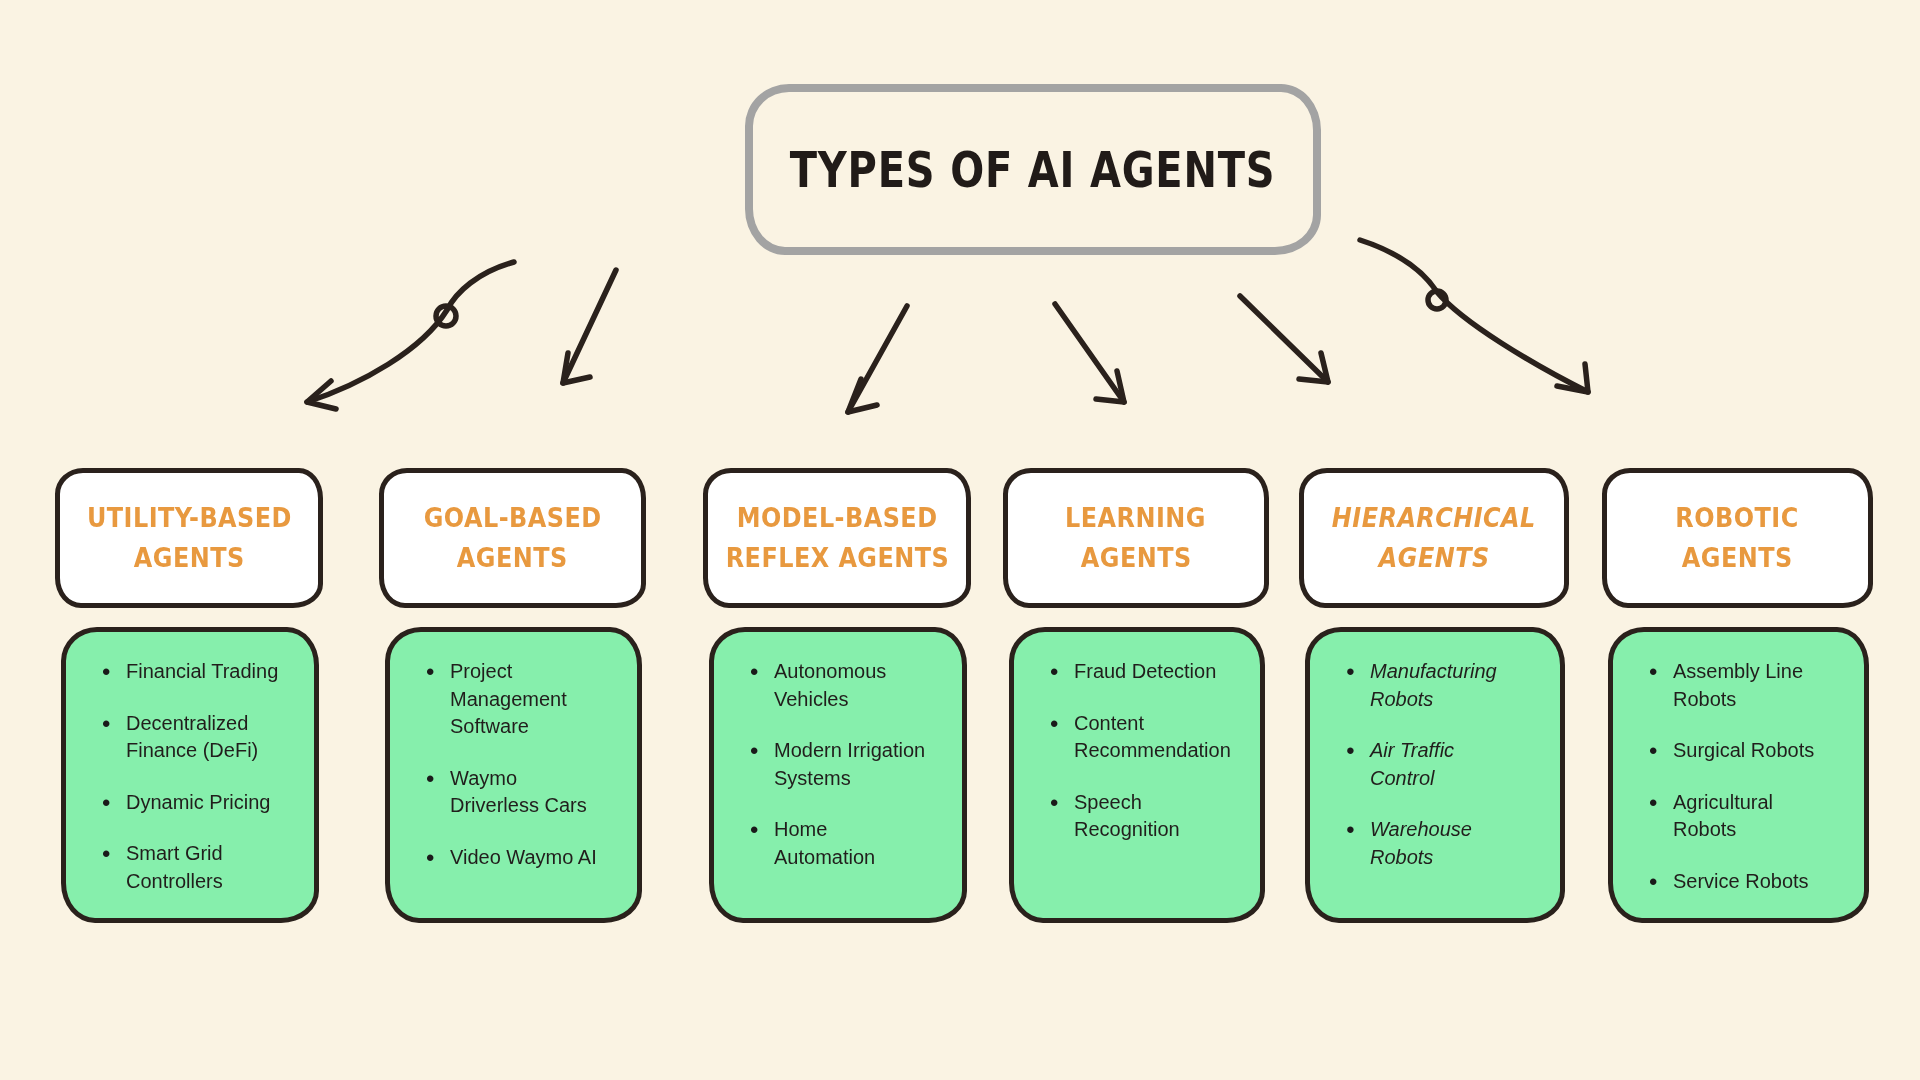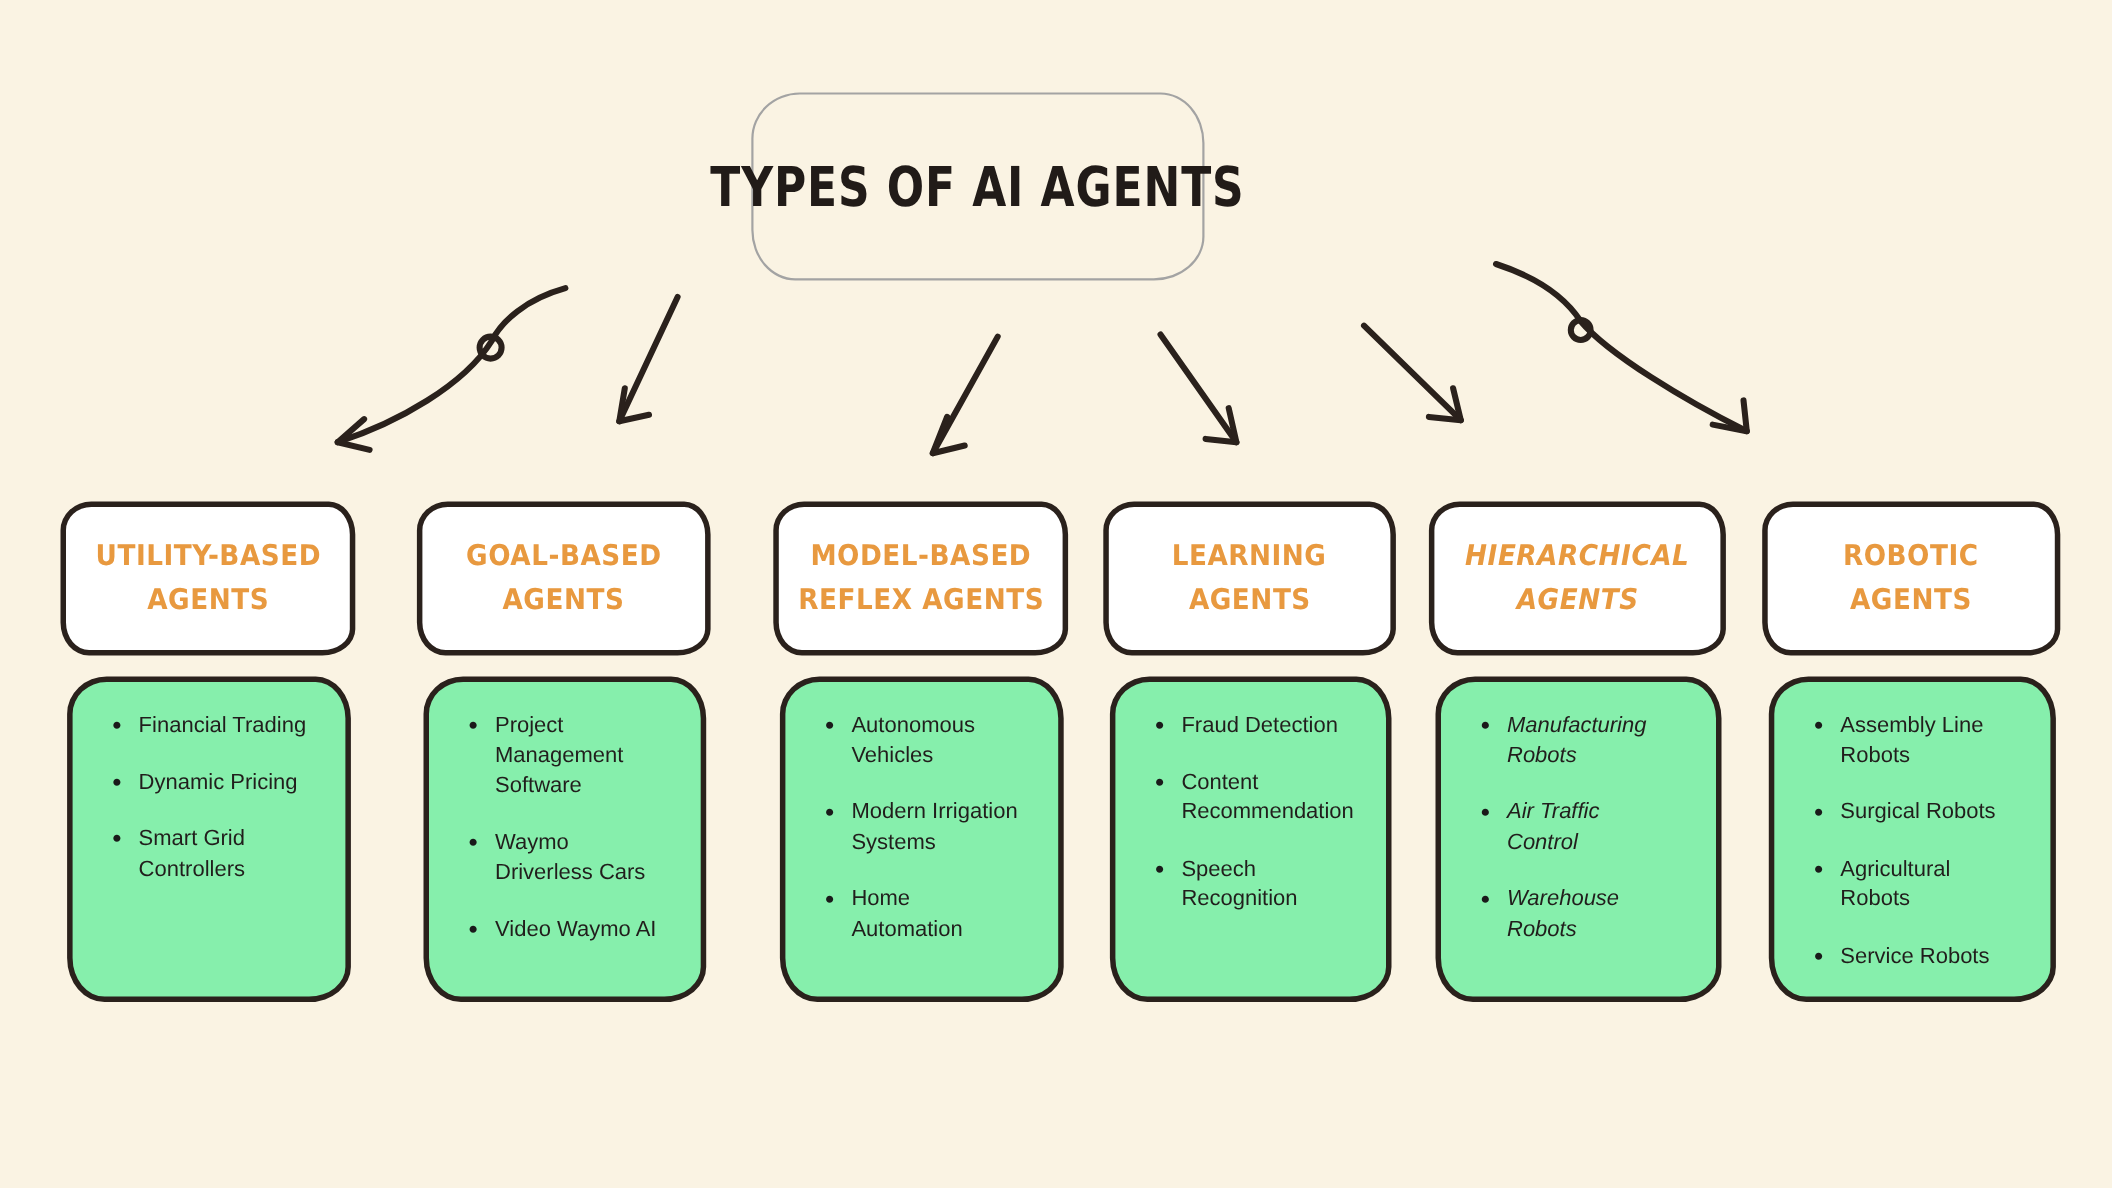--- a/index.html
+++ b/index.html
@@ -11,40 +11,40 @@
     overflow:hidden;
   }
   .canvas{position:absolute;inset:0;}
 
   
   svg.arrows{position:absolute;left:0;top:0;width:1920px;height:1080px;}
   .arrow{fill:none;stroke:#2A211C;stroke-width:5.5;stroke-linecap:round;stroke-linejoin:round;}
 
   
   .title-box{
-    position:absolute;left:683px;top:84px;width:412px;height:171px;
-    border:2px solid #a3a3a3;
+    position:absolute;left:745px;top:84px;width:576px;height:171px;
+    border:8px solid #a3a3a3;
     border-radius:44px 40px 46px 40px / 42px 46px 40px 46px;
     display:flex;align-items:center;justify-content:center;
     box-sizing:border-box;
   }
   .title-text{
     display:inline-block;
     font-family:"DejaVu Sans", sans-serif;
     font-weight:bold;
     font-size:50px;
     letter-spacing:1px;
     color:#211B18;
     transform:scaleX(0.80);
     transform-origin:center;
     white-space:nowrap;
   }
 
   
-  .col{position:absolute;top:456px;}
+  .col{position:absolute;top:468px;}
   .col.c1{left:55px;width:268px;}
   .col.c2{left:379px;width:267px;}
   .col.c3{left:703px;width:268px;}
   .col.c4{left:1003px;width:266px;}
   .col.c5{left:1299px;width:270px;font-style:italic;}
   .col.c6{left:1602px;width:271px;}
 
   .head{
     height:140px;
     background:#FFFFFF;
@@ -137,20 +137,22 @@
   </div>
 
   <section class="col c1">
     <div class="head">
       <div class="head-line">UTILITY-BASED</div>
       <div class="head-line">AGENTS</div>
     </div>
     <div class="bodybox">
       <ul>
           <li>Financial Trading</li>
+          <li>Decentralized
+Finance (DeFi)</li>
           <li>Dynamic Pricing</li>
           <li>Smart Grid
 Controllers</li>
         </ul>
     </div>
   </section>
 
   <section class="col c2">
     <div class="head">
       <div class="head-line">GOAL-BASED</div>

